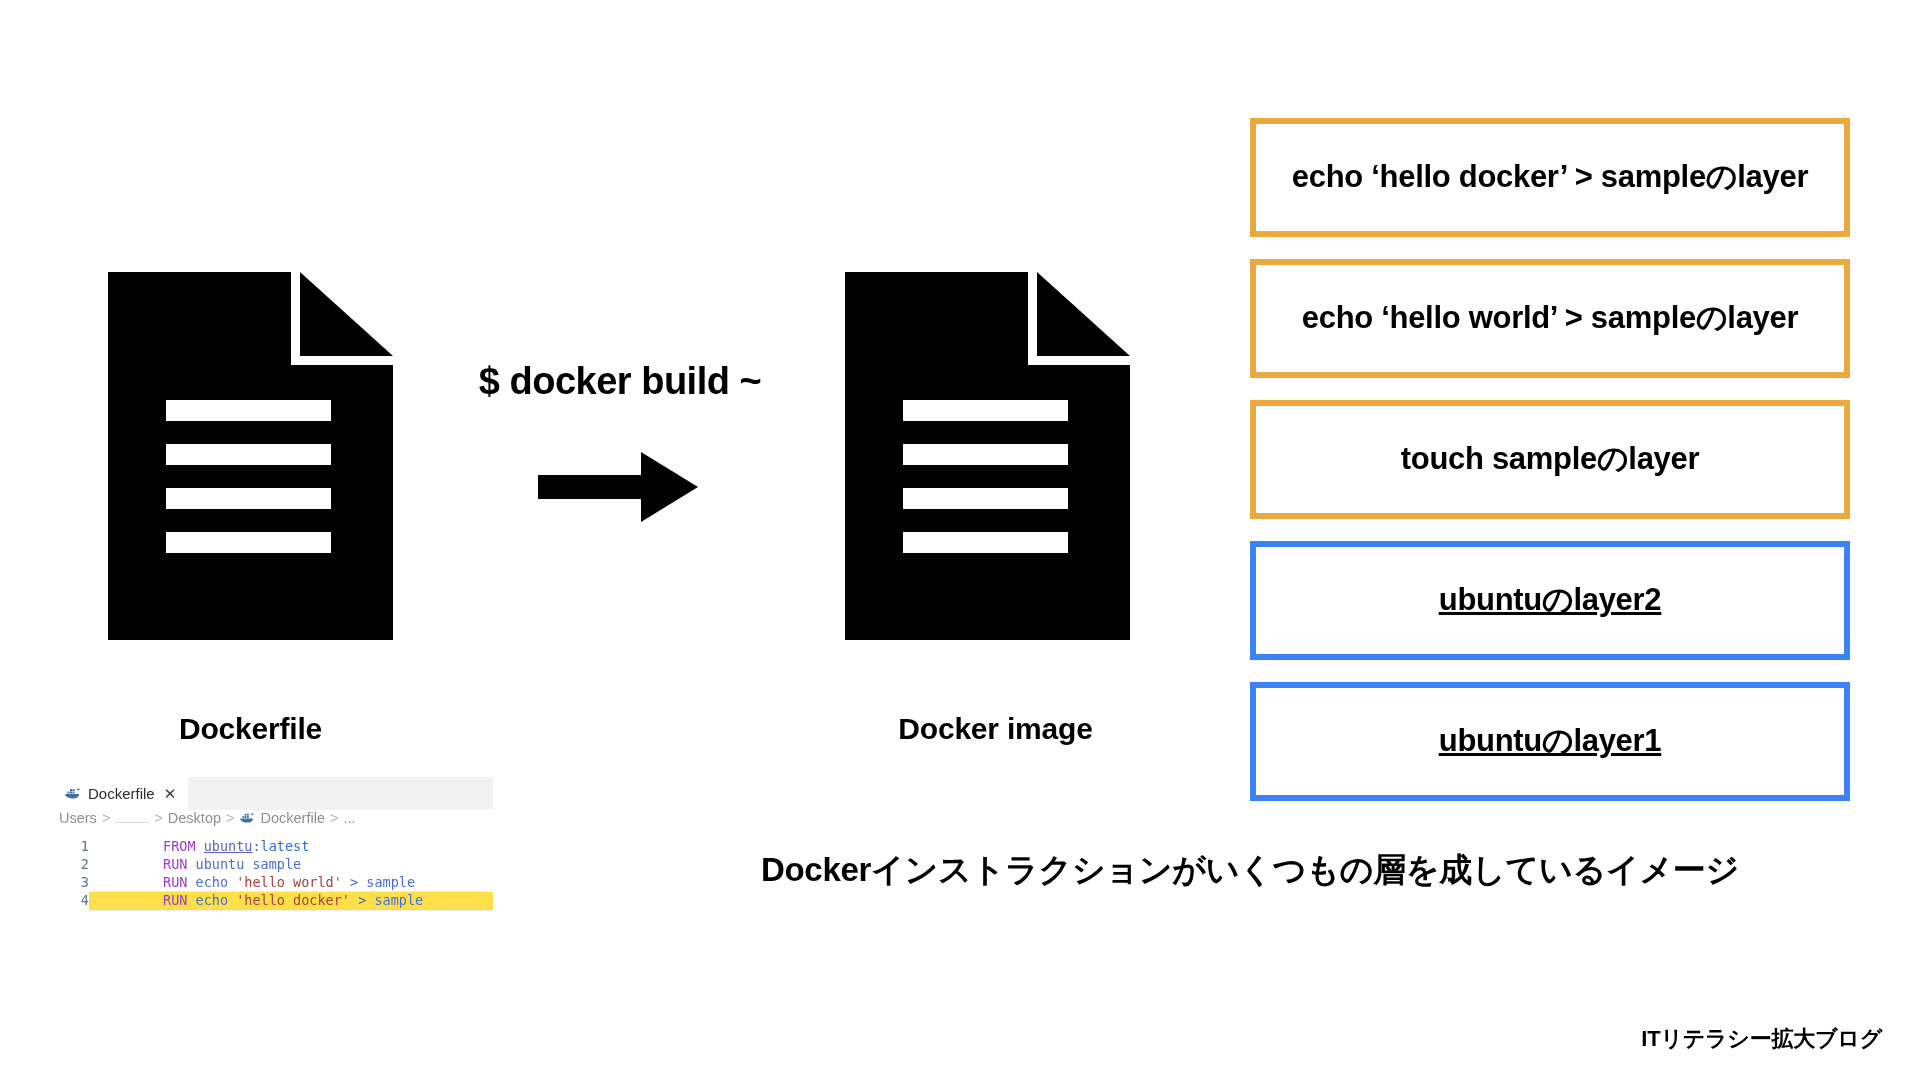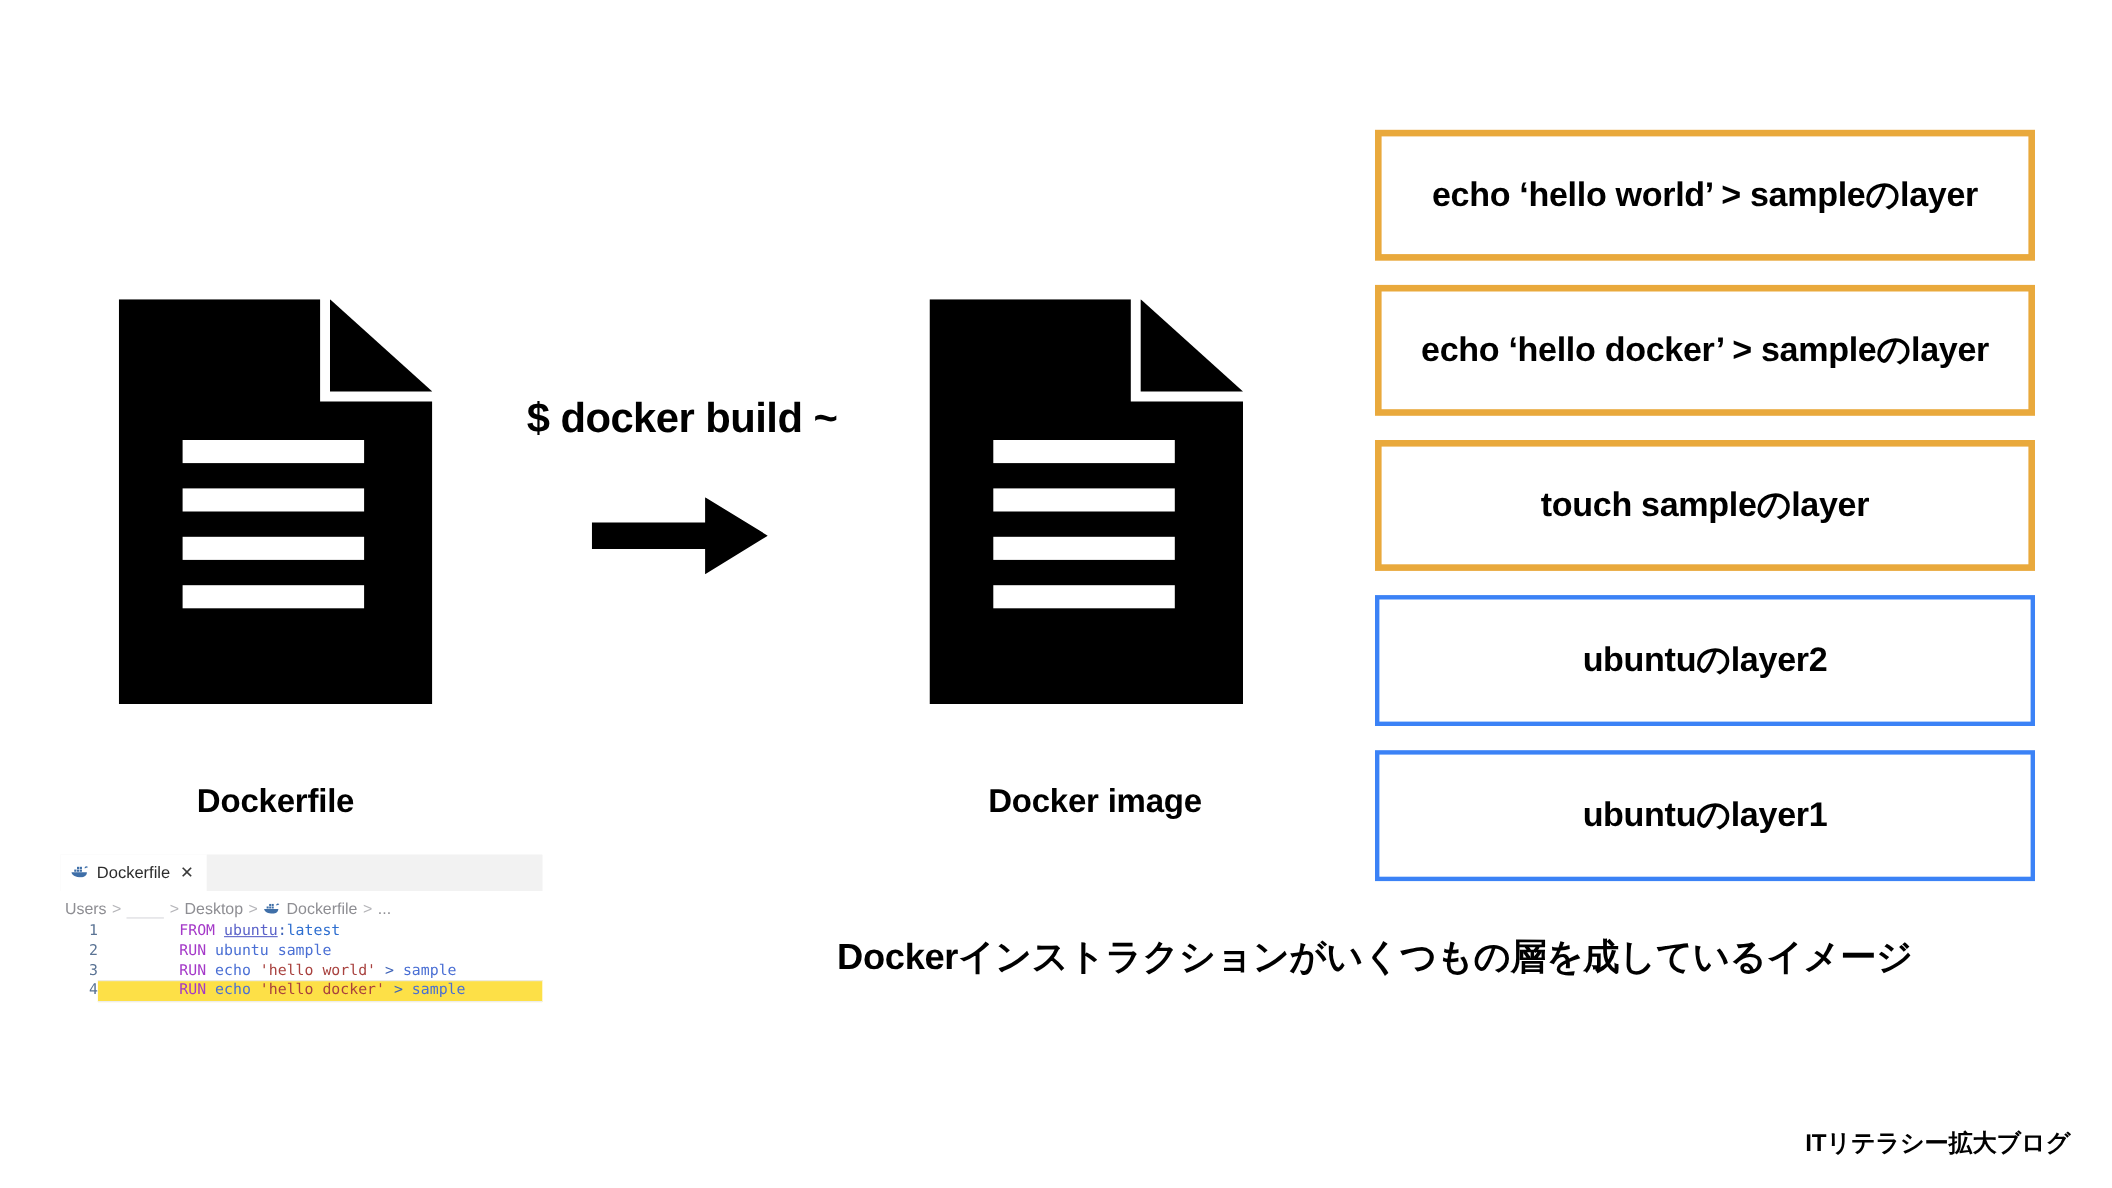--- a/index.html
+++ b/index.html
@@ -60,21 +60,21 @@
     box-sizing: border-box;
     width: 600px;
     height: 119px;
     background: #ffffff;
     display: flex;
     align-items: center;
     justify-content: center;
     margin-bottom: 22px;
   }
   .layer-box.orange { border: 6px solid #E9A93C; }
-  .layer-box.green  { border: 4px solid #3b82f6; }
+  .layer-box.green  { border: 6px solid #3b82f6; text-decoration: underline; }
   .layer-text {
     font-size: 31px;
     font-weight: 700;
     letter-spacing: -0.3px;
     color: #000;
     white-space: nowrap;
     line-height: 1.1;
   }
 
   
@@ -133,21 +133,21 @@
   .tab-close {
     font-size: 15px;
     color: #3a3a3a;
     line-height: 1;
     margin-left: 2px;
   }
   .tabbar-filler { flex: 1 1 auto; background: #F2F2F2; }
 
   .breadcrumb {
     display: flex;
-    align-items: flex-end;
+    align-items: flex-start;
     height: 25px;
     padding-left: 4px;
     gap: 5px;
     background: #ffffff;
     font-size: 14.5px;
     color: #9a9a9e;
     white-space: nowrap;
   }
   .breadcrumb .crumb { color: #8e8e93; }
   .breadcrumb .sep { color: #b5b5b9; }
@@ -220,24 +220,24 @@
     <rect x="58" y="128" width="165" height="21" fill="#ffffff"></rect>
     <rect x="58" y="172" width="165" height="21" fill="#ffffff"></rect>
     <rect x="58" y="216" width="165" height="21" fill="#ffffff"></rect>
     <rect x="58" y="260" width="165" height="21" fill="#ffffff"></rect>
   </svg>
 </div>
 <div class="doc-label" style="left:853px; top:712px; width:285px;">Docker image</div>
 
 <div class="layer-stack">
   <div class="layer-box orange">
+    <span class="layer-text">echo ‘hello docker’ &gt; sampleのlayer</span>
+  </div>
+  <div class="layer-box orange">
     <span class="layer-text">echo ‘hello world’ &gt; sampleのlayer</span>
-  </div>
-  <div class="layer-box orange">
-    <span class="layer-text">echo ‘hello docker’ &gt; sampleのlayer</span>
   </div>
   <div class="layer-box orange">
     <span class="layer-text">touch sampleのlayer</span>
   </div>
   <div class="layer-box green">
     <span class="layer-text">ubuntuのlayer2</span>
   </div>
   <div class="layer-box green">
     <span class="layer-text">ubuntuのlayer1</span>
   </div>

